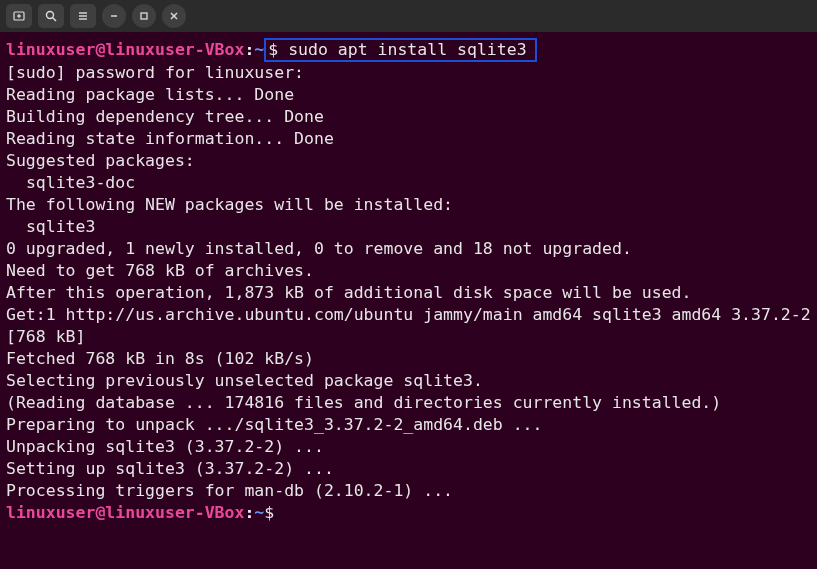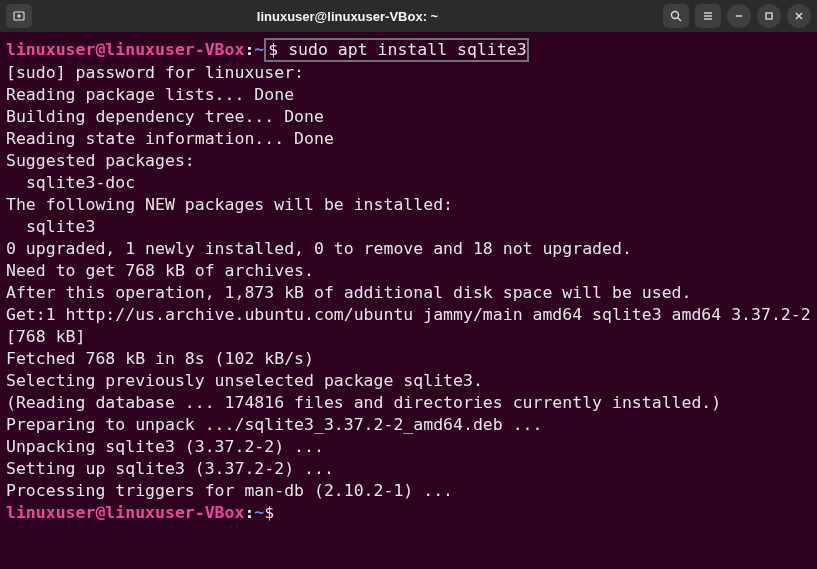--- a/index.html
+++ b/index.html
@@ -67,43 +67,42 @@
     }
     .prompt-colon {
       color: #f5f5f5;
       font-weight: bold;
     }
     .prompt-path {
       color: #6693f5;
       font-weight: bold;
     }
     .cmd-highlight {
-      border: 2px solid #737373;
-      padding: 0 0 0 2px;
+      border: 2px solid #1d4ed8;
+      padding: 0 8px 0 2px;
       display: inline-block;
       line-height: 20px;
     }
     .out-line {
       color: #e6e6e6;
     }
   </style>
 </head>
 <body>
 
 <div class="titlebar">
   <div class="titlebar-left">
     <div class="title-btn">
       <svg width="14" height="14" viewBox="0 0 14 14">
           <rect x="2" y="3" width="10" height="8" fill="none" stroke="#ddd" stroke-width="1.2" rx="1"></rect>
           <line x1="5" y1="7" x2="9" y2="7" stroke="#ddd" stroke-width="1.2"></line>
           <line x1="7" y1="5" x2="7" y2="9" stroke="#ddd" stroke-width="1.2"></line>
         </svg>
     </div>
   </div>
-  <div class="titlebar-center">linuxuser@linuxuser-VBox: ~</div>
   <div class="titlebar-right">
     <div class="title-btn">
       <svg width="14" height="14" viewBox="0 0 14 14">
           <circle cx="6" cy="6" r="3.5" fill="none" stroke="#ddd" stroke-width="1.4"></circle>
           <line x1="8.8" y1="8.8" x2="12" y2="12" stroke="#ddd" stroke-width="1.4"></line>
         </svg>
     </div>
     <div class="title-btn">
       <svg width="14" height="14" viewBox="0 0 14 14">
           <line x1="3" y1="4" x2="11" y2="4" stroke="#ddd" stroke-width="1.4"></line>

